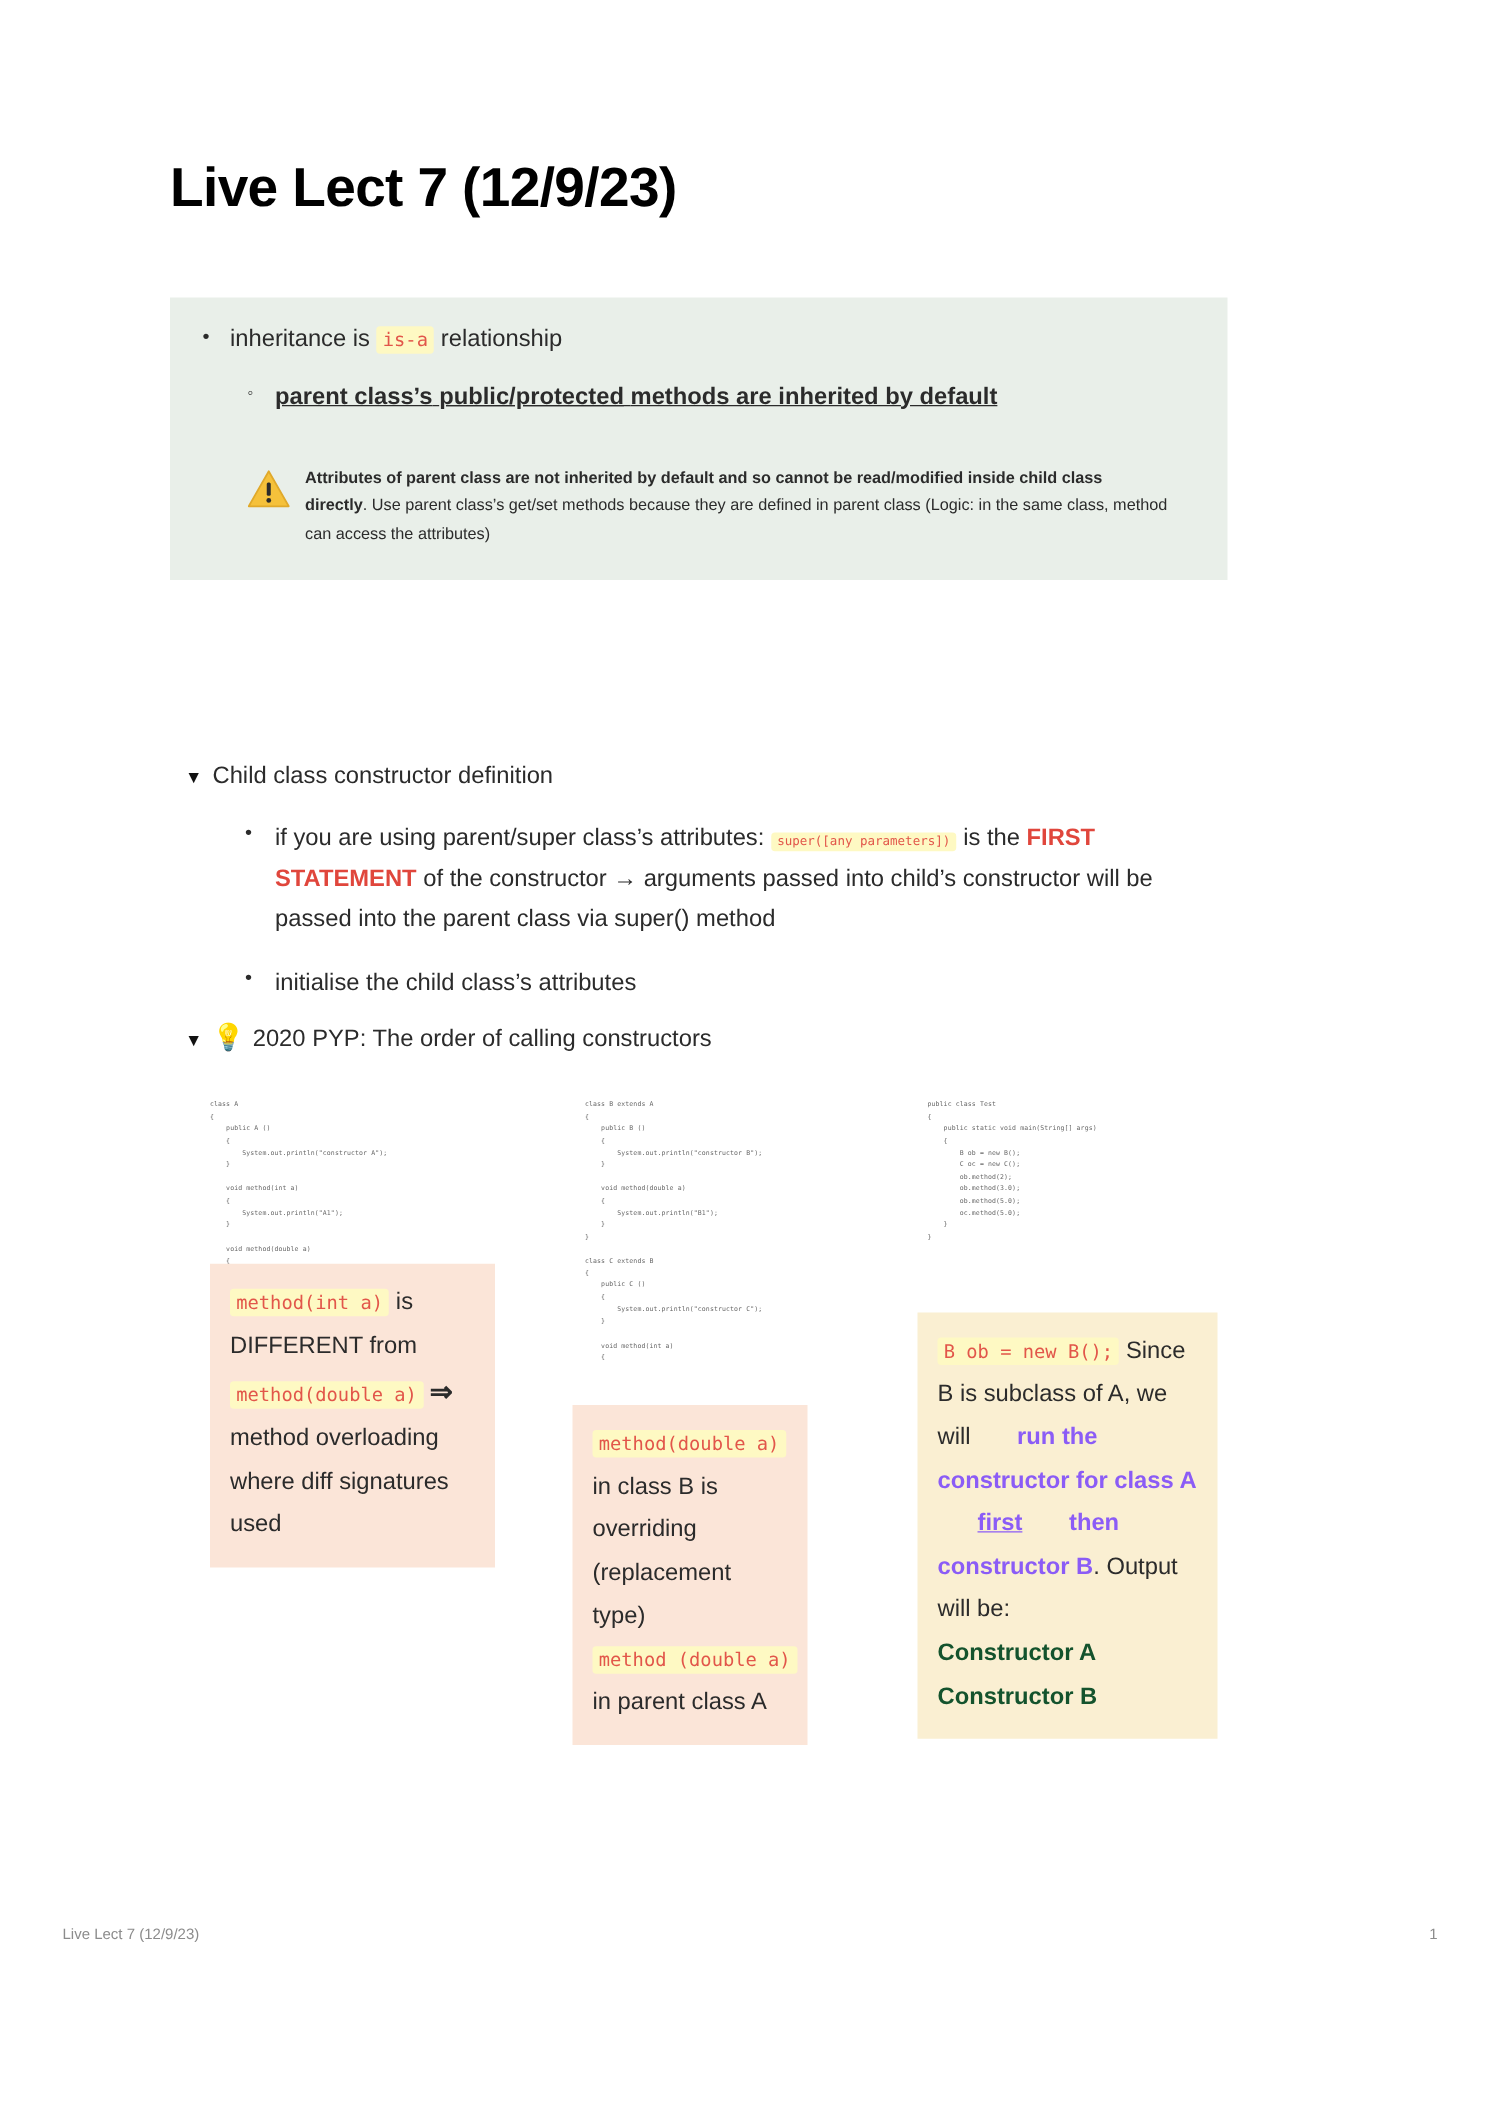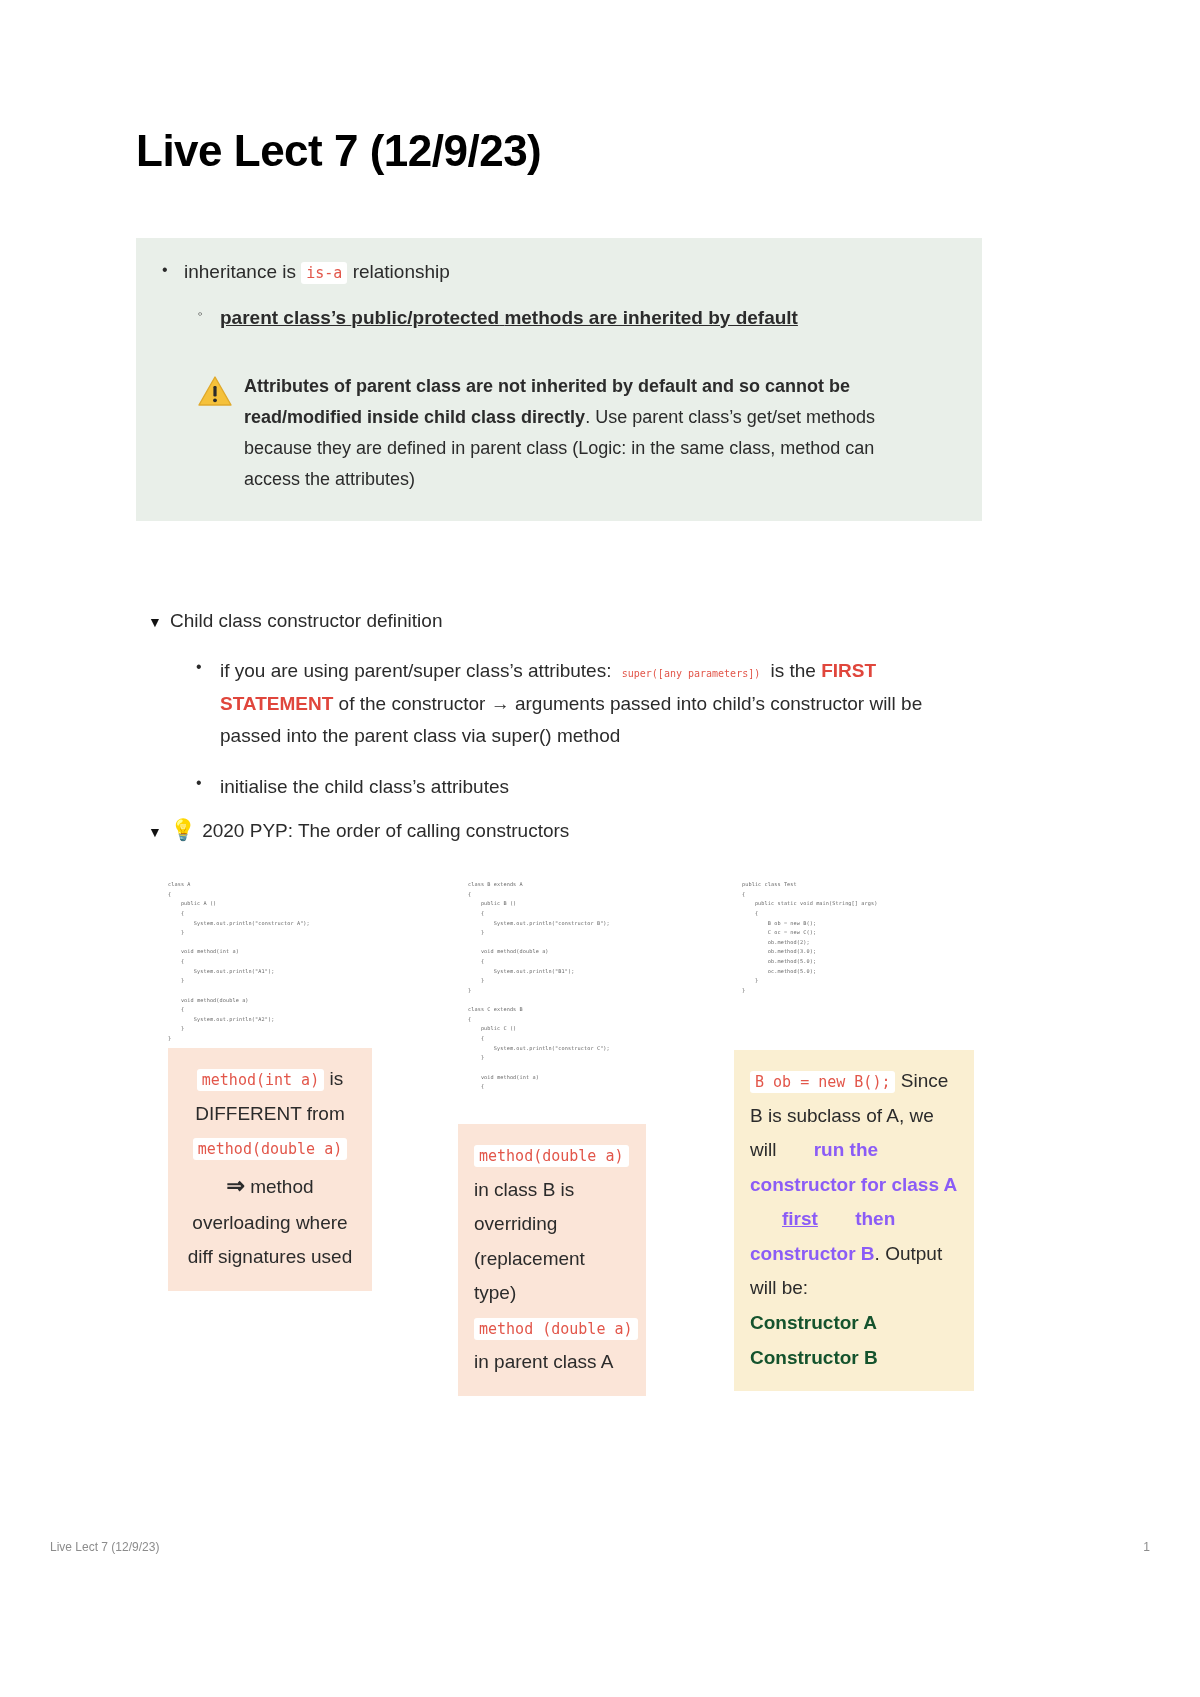--- a/index.html
+++ b/index.html
@@ -63,21 +63,21 @@
     line-height: 1.5;
     font-size: 13px;
     color: #2b2b2b;
   }
   .b-text { flex: 1 1 auto; }
   .sub-indent { margin-left: 36px; margin-top: 18px; }
   .bold-line { font-weight: bold; font-size: 19px; text-decoration: underline; }
   u.ul { text-decoration: underline; }
 
   code.inline {
-    background: #ffffff;
+    background: #fef9c3;
     color: #e2564a;
     font-family: "DejaVu Sans Mono", monospace;
     font-size: 15px;
     padding: 2px 5px;
     border-radius: 3px;
     white-space: nowrap;
     margin-top: 30px;
   }
   code.inline.sm { font-size: 10px; }
 
@@ -88,21 +88,21 @@
     margin-left: 36px;
   }
   .warn-icon {
     flex: 0 0 auto;
     width: 46px;
     padding-top: 4px;
   }
   .warn-icon svg { display: block; }
   .warn-text {
     flex: 1 1 auto;
-    font-size: 18px;
+    font-size: 13px;
     line-height: 1.72;
     max-width: 690px;
   }
   .warn-text b { font-weight: bold; }
 
   
   .toggle-row {
     position: absolute;
     display: flex;
     align-items: baseline;
@@ -164,21 +164,21 @@
   
   .anno {
     position: absolute;
     font-size: 19px;
     line-height: 1.82;
   }
   .anno.peach { background: #fbe5d8; }
   .anno.cream { background: #faefd2; }
   .anno .pad { padding: 14px 16px 16px 16px; }
 
-  #anno-left  { left: 168px; top: 1048px; width: 204px; text-align: center; }
+  #anno-left  { left: 168px; top: 1011px; width: 228px; }
   #anno-mid-1 { left: 458px; top: 1124px; width: 188px; }
   #anno-mid-2 { left: 458px; top: 1300px; width: 232px; }
   #anno-right { left: 734px; top: 1050px; width: 240px; }
   #anno-right-2 { left: 734px; top: 1350px; width: 240px; }
 
   .arrow-big { font-size: 22px; font-weight: bold; }
   .red-bold { color: #14532d; font-weight: bold; }
   .blk-bold { font-weight: bold; color: #8b5cf6; margin-left: 32px; }
 
   

